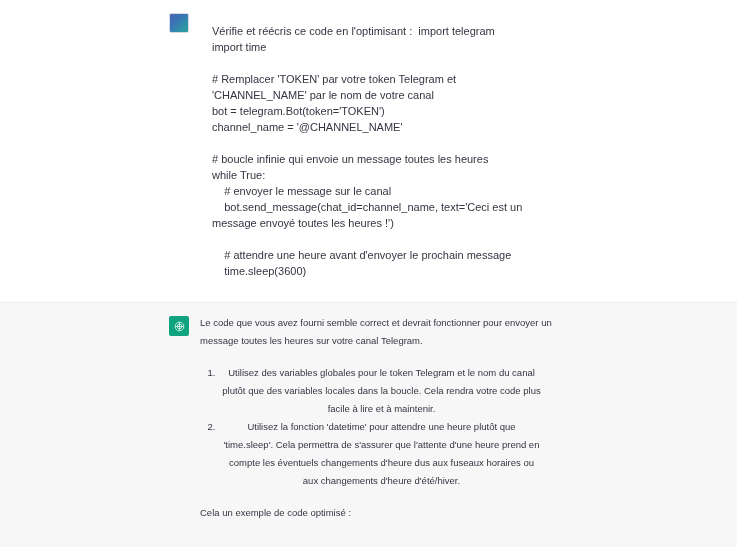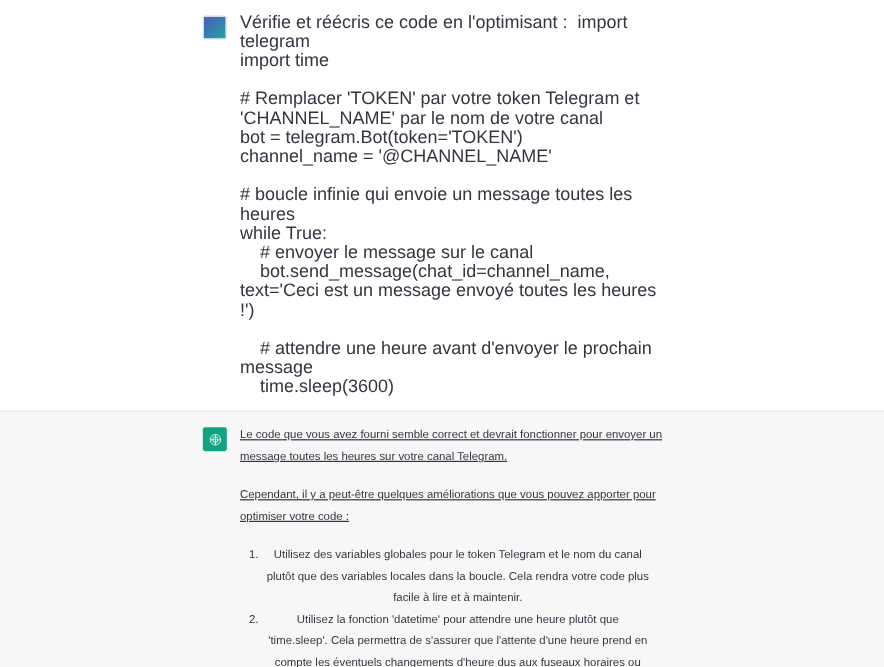--- a/index.html
+++ b/index.html
@@ -39,26 +39,26 @@
   }
   .avatar.assistant {
     background: #10a37f;
     display: flex; align-items: center; justify-content: center;
   }
 
   .body-cell { flex: 1 1 auto; padding-right: 180px; }
 
   .txt {
     color: #343541;
-    font-size: 15px;
+    font-size: 11px;
     line-height: 16px;
     white-space: pre-wrap;
-    margin: 0;
+    margin: 12px;
   }
-  .para { color: #343541; font-size: 9.5px; line-height: 18px; margin: 0 0 14px 0; text-decoration: underline; }
+  .para { color: #343541; font-size: 9.5px; line-height: 18px; margin: 0 0 14px 0; }
 
   ol.list { margin: 0 16px 14px 0; padding: 0 0 0 18px; text-align: center; }
   ol.list li {
     color: #343541;
     font-size: 9.5px;
     line-height: 18px;
     margin: 0 0 0 0;
     padding-left: 4px;
   }
 </style>
@@ -98,21 +98,20 @@
           <svg width="13" height="13" viewBox="0 0 24 24" fill="none" stroke="#ffffff" stroke-width="1.3">
             <circle cx="12" cy="12" r="8"></circle>
             <circle cx="12" cy="12" r="4.2"></circle>
             <path d="M12 4 L12 20 M4 12 L20 12"></path>
           </svg>
         </div>
       </div>
       <div class="body-cell">
 
         <p class="para">Le code que vous avez fourni semble correct et devrait fonctionner pour envoyer un message toutes les heures sur votre canal Telegram.</p>
-        <p class="para">Cependant, il y a peut-être quelques améliorations que vous pouvez apporter pour optimiser votre code :</p>
 
         <ol class="list">
           <li>Utilisez des variables globales pour le token Telegram et le nom du canal plutôt que des variables locales dans la boucle. Cela rendra votre code plus facile à lire et à maintenir.</li>
           <li>Utilisez la fonction 'datetime' pour attendre une heure plutôt que 'time.sleep'. Cela permettra de s'assurer que l'attente d'une heure prend en compte les éventuels changements d'heure dus aux fuseaux horaires ou aux changements d'heure d'été/hiver.</li>
         </ol>
 
         <p class="para">Cela un exemple de code optimisé :</p>
 
       </div>
     </div>

